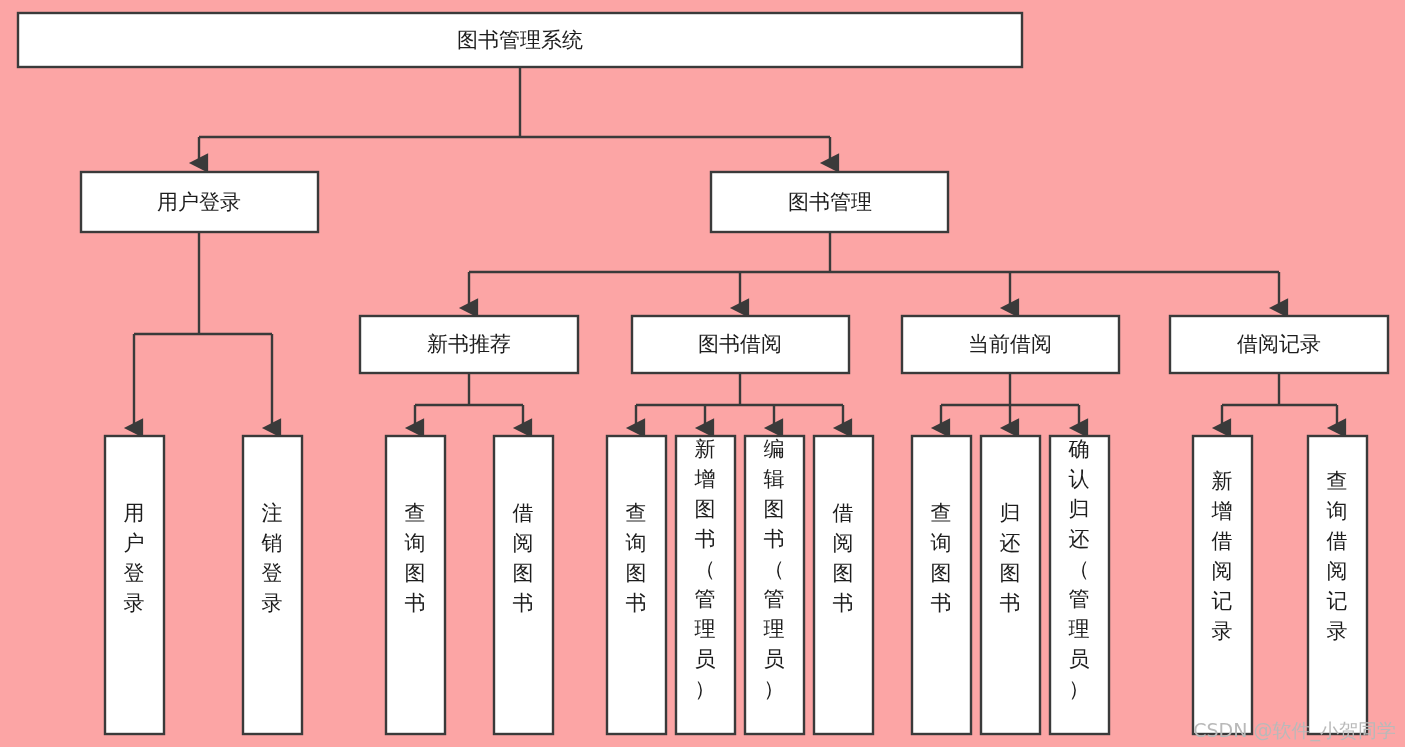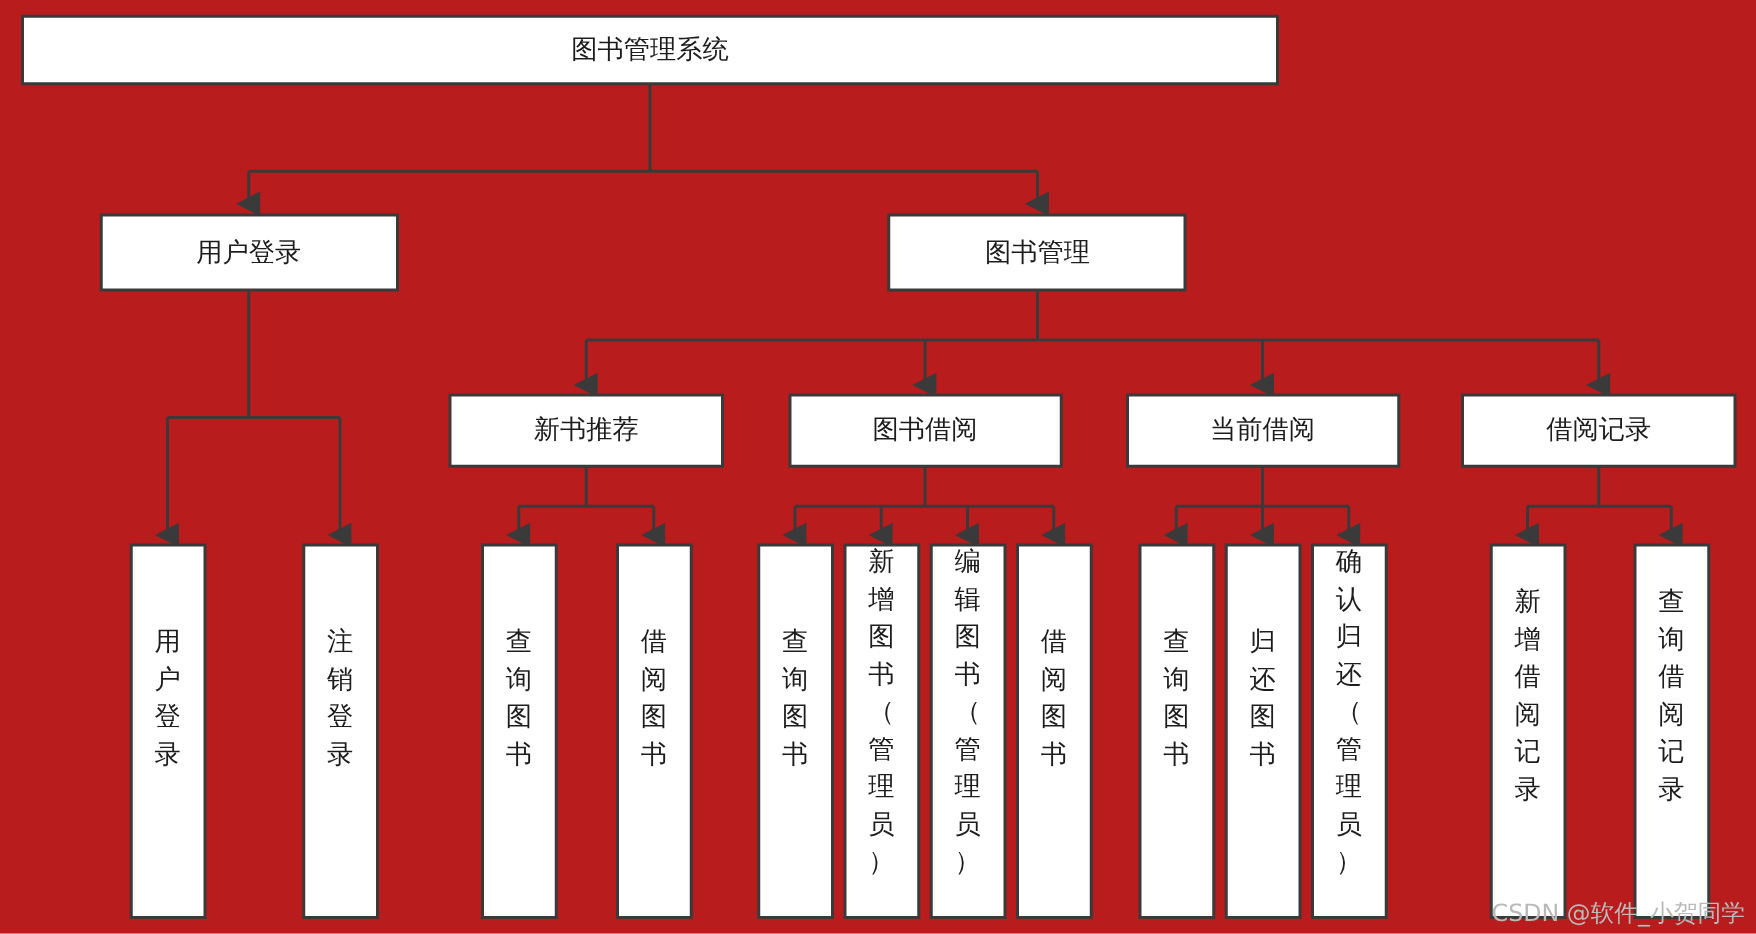--- a/index.html
+++ b/index.html
@@ -11,21 +11,21 @@
   body {
     width: 1405px;
     height: 747px;
     overflow: hidden;
     font-family: "DejaVu Sans", "Liberation Sans", sans-serif;
   }
   #diagram-root {
     position: relative;
     width: 1405px;
     height: 747px;
-    background: #b91c1c;
+    background: #fca5a5;
   }
   svg#flowchart {
     position: absolute;
     left: 0;
     top: 0;
     width: 1405px;
     height: 747px;
     display: block;
   }
   .node-box {

